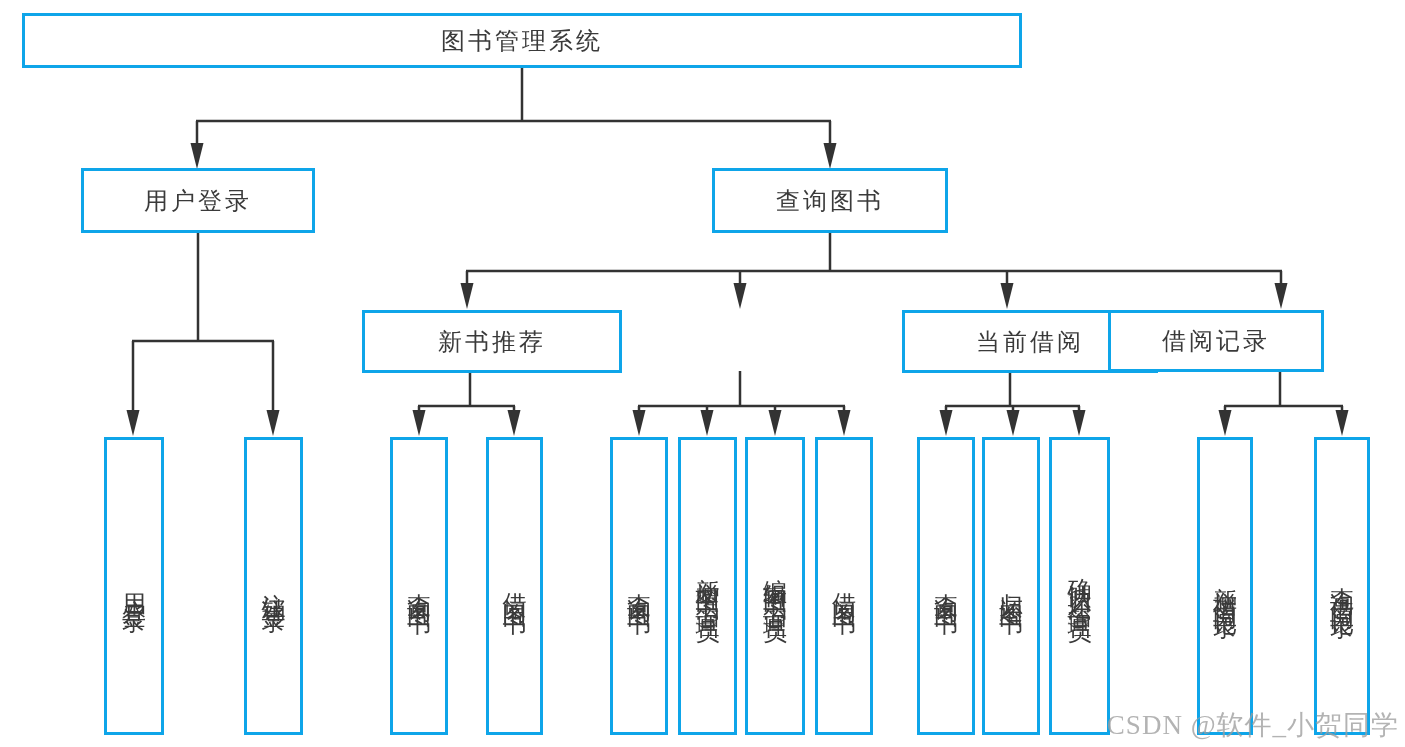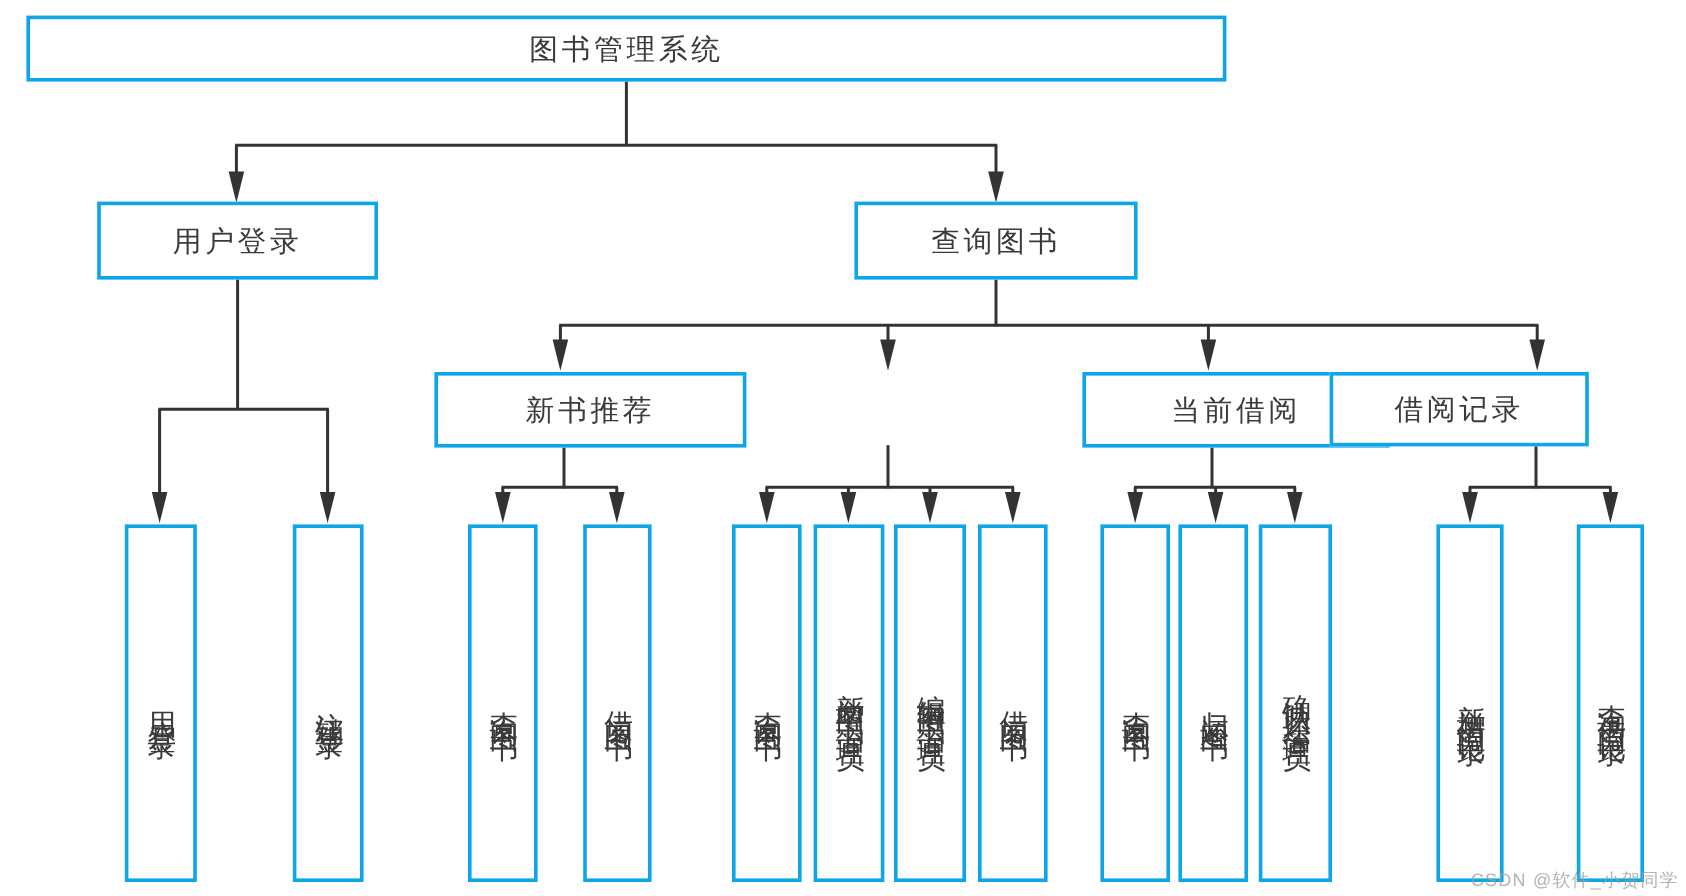--- a/index.html
+++ b/index.html
@@ -18,22 +18,23 @@
     font-size:24px;letter-spacing:3px;white-space:nowrap;
     color:#3a3a3a;
   }
   .box.v span{
     writing-mode:vertical-rl;text-orientation:mixed;
     font-size:24px;letter-spacing:6px;line-height:1;
     color:#3a3a3a;
   }
   .watermark{
     position:absolute;right:6px;bottom:4px;z-index:10;
-    font-size:15px;letter-spacing:1px;color:rgba(158,158,158,0.78);
+    font-size:27px;letter-spacing:1px;color:rgba(158,158,158,0.78);
     white-space:nowrap;
+    font-family:Liberation Serif, serif;
   }
 </style>
 </head>
 <body>
 
 <div class="stage">
 
   <svg class="wires" width="1405" height="747" viewBox="0 0 1405 747">
     <g stroke="#333333" stroke-width="2.5" fill="none">
 

